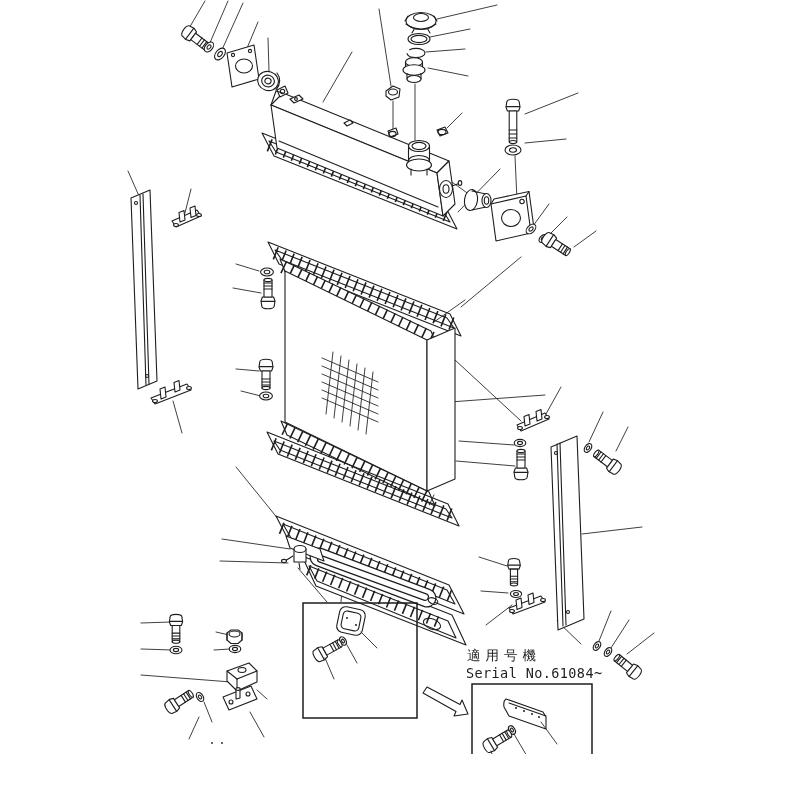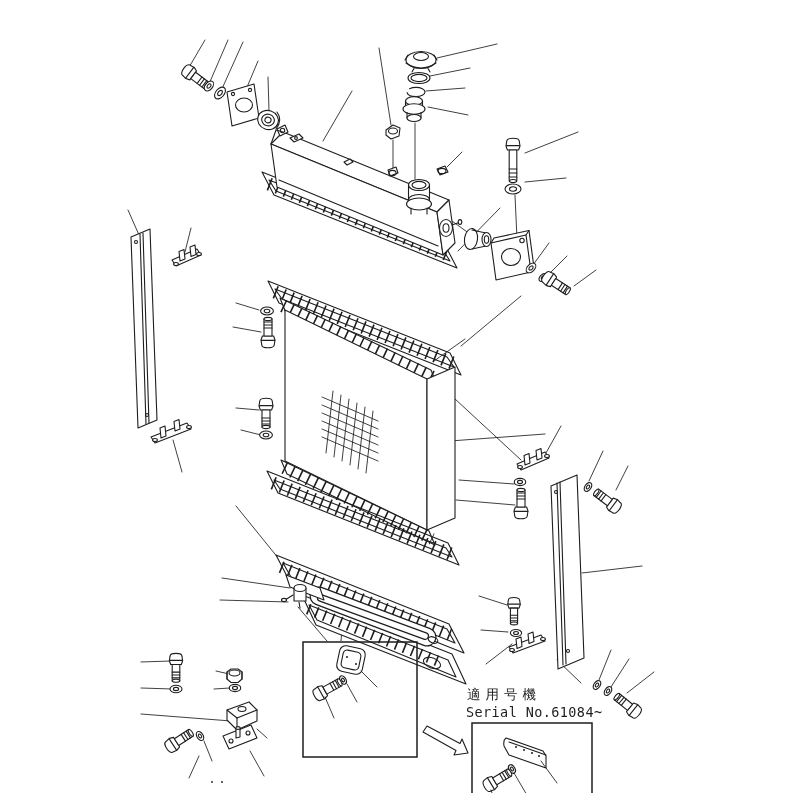--- a/index.html
+++ b/index.html
@@ -1,18 +1,18 @@
 <!DOCTYPE html>
 <html><head>
 <meta charset="utf-8">
 <style>
   :root{ --ink:#1e1e1e; --paper:#ffffff; }
   html,body{ margin:0; padding:0; background:var(--paper); }
   .stage{ position:relative; width:800px; height:754px; background:var(--paper);
-          font-family:"DejaVu Sans", sans-serif; overflow:hidden;margin-top:39px; }
+          font-family:"DejaVu Sans", sans-serif; overflow:hidden; }
   svg{ display:block; }
   svg *{ vector-effect:non-scaling-stroke; }
   .ln   { stroke:var(--ink); fill:none; stroke-width:1.1; stroke-linecap:round; stroke-linejoin:round; }
   .lnf  { stroke:var(--ink); fill:var(--paper); stroke-width:1.1; stroke-linejoin:round; }
   .thin { stroke:var(--ink); fill:none; stroke-width:0.85; stroke-linecap:round; }
   .tick { stroke:var(--ink); fill:none; stroke-dasharray:1.6 7; stroke-linecap:butt; }
   .t13  { stroke-width:13; }
   .t12  { stroke-width:12; }
   .t11  { stroke-width:11; }
   .blk19{ stroke:var(--ink); stroke-width:19; stroke-linecap:round; fill:none; }

